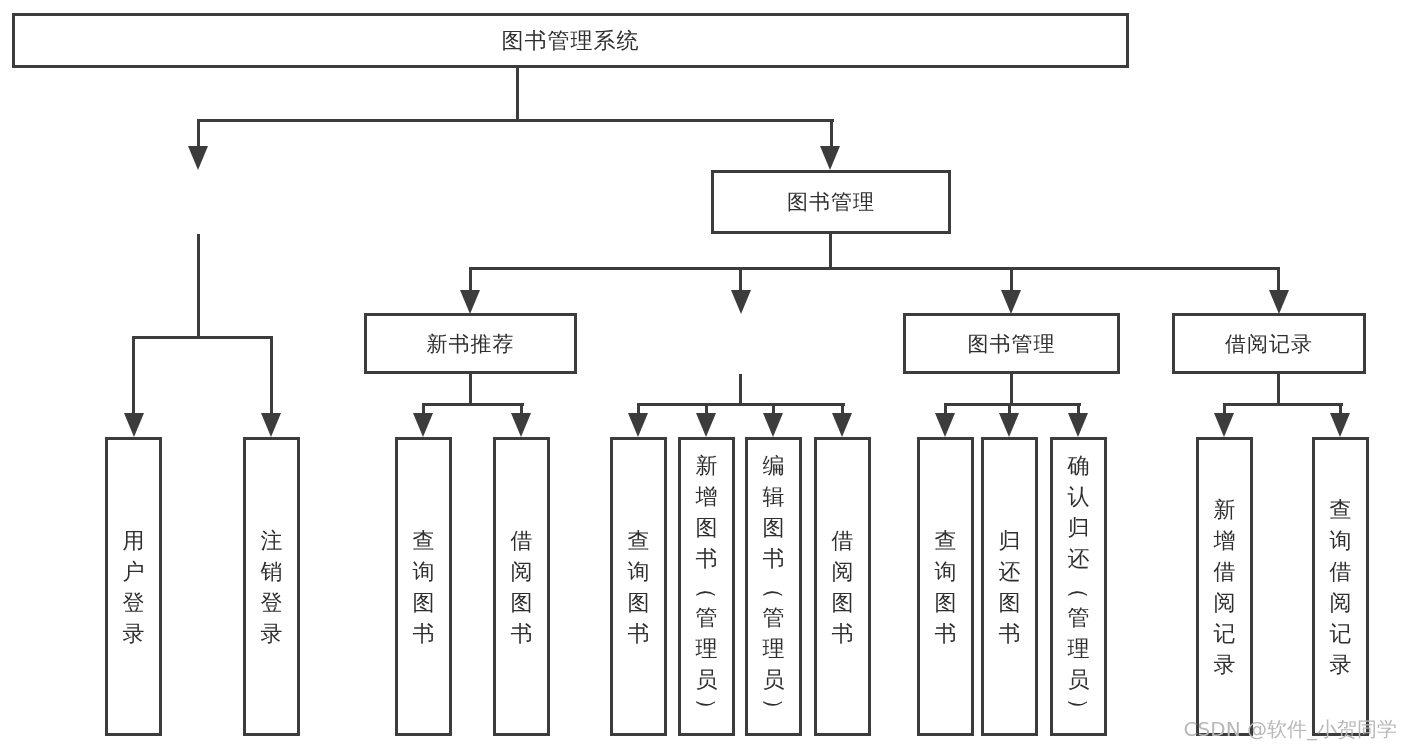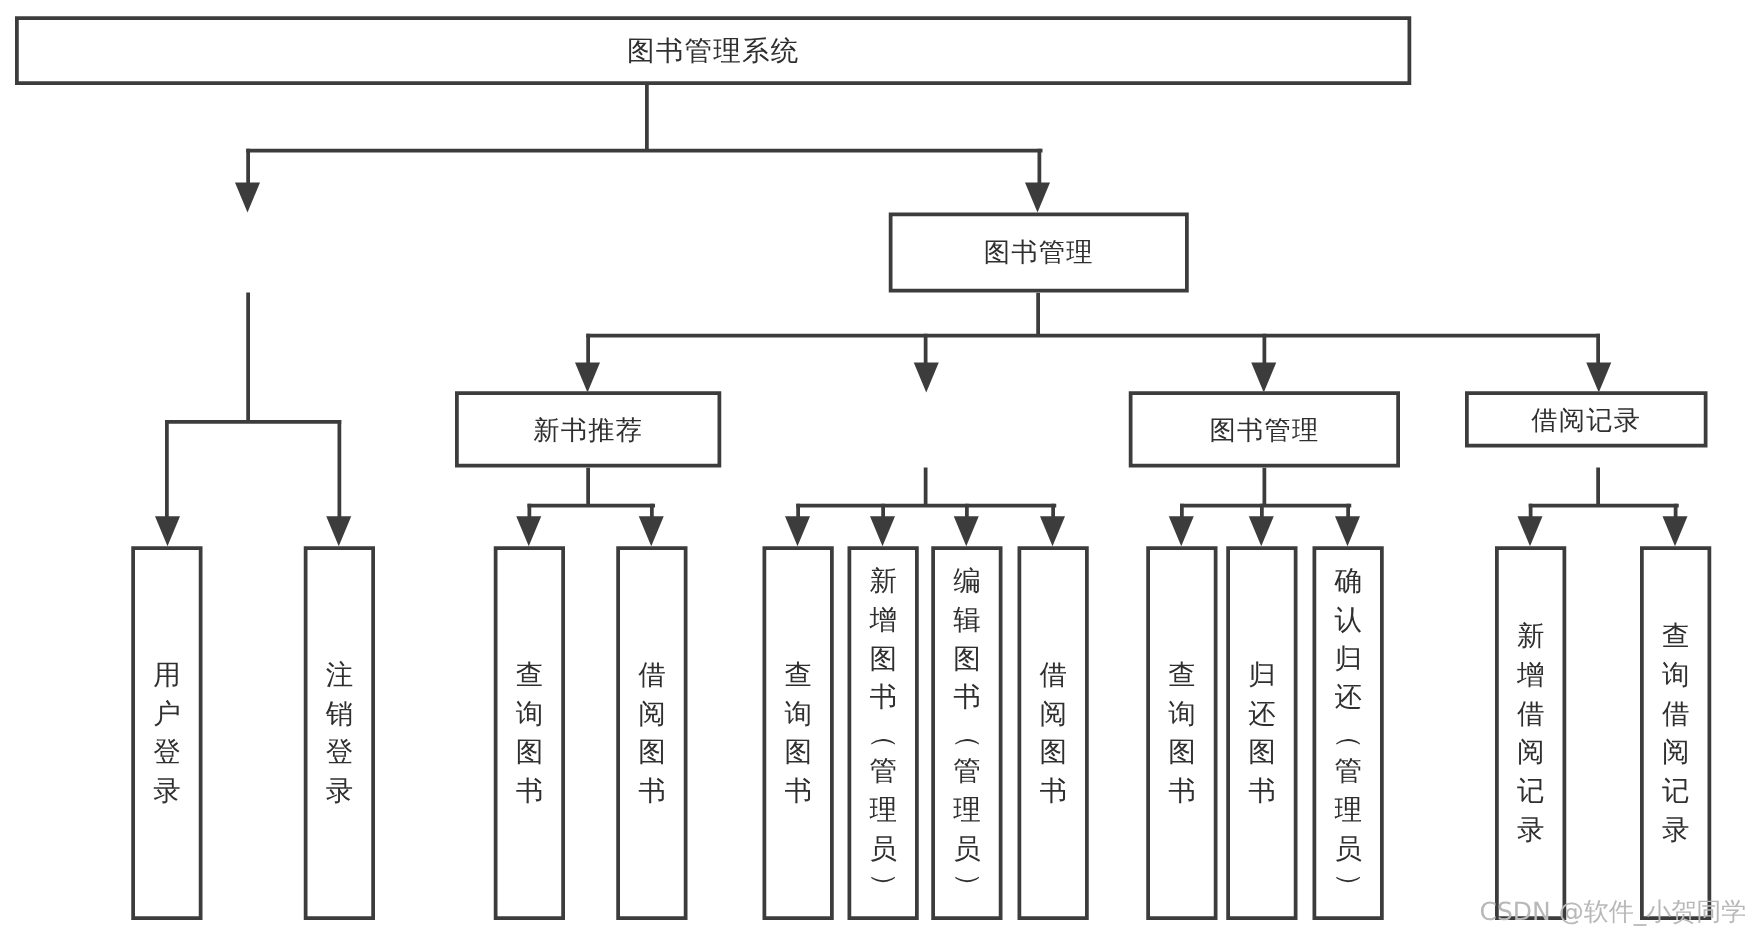--- a/index.html
+++ b/index.html
@@ -65,21 +65,21 @@
   <i class="arrow" style="left:731px;top:290px;"></i>
   <i class="arrow" style="left:1001px;top:290px;"></i>
   <i class="arrow" style="left:1269px;top:290px;"></i>
 
   <div class="node l23" style="left:364px;top:313px;width:213px;height:61px;">
     <span class="hlabel">新书推荐</span>
   </div>
   <div class="node l23" style="left:903px;top:313px;width:217px;height:61px;">
     <span class="hlabel">图书管理</span>
   </div>
-  <div class="node l23" style="left:1172px;top:313px;width:194px;height:45px;text-align:right;">
+  <div class="node l23" style="left:1172px;top:313px;width:194px;height:61px;text-align:right;">
     <span class="hlabel">借阅记录</span>
   </div>
 
   <i class="line" style="left:469px;top:374px;width:3px;height:31px;"></i>
   <i class="line" style="left:422px;top:403px;width:102px;height:3px;"></i>
   <i class="line" style="left:422px;top:403px;width:3px;height:12px;"></i>
   <i class="line" style="left:520px;top:403px;width:3px;height:12px;"></i>
   <i class="arrow" style="left:413px;top:413px;"></i>
   <i class="arrow" style="left:511px;top:413px;"></i>
 

